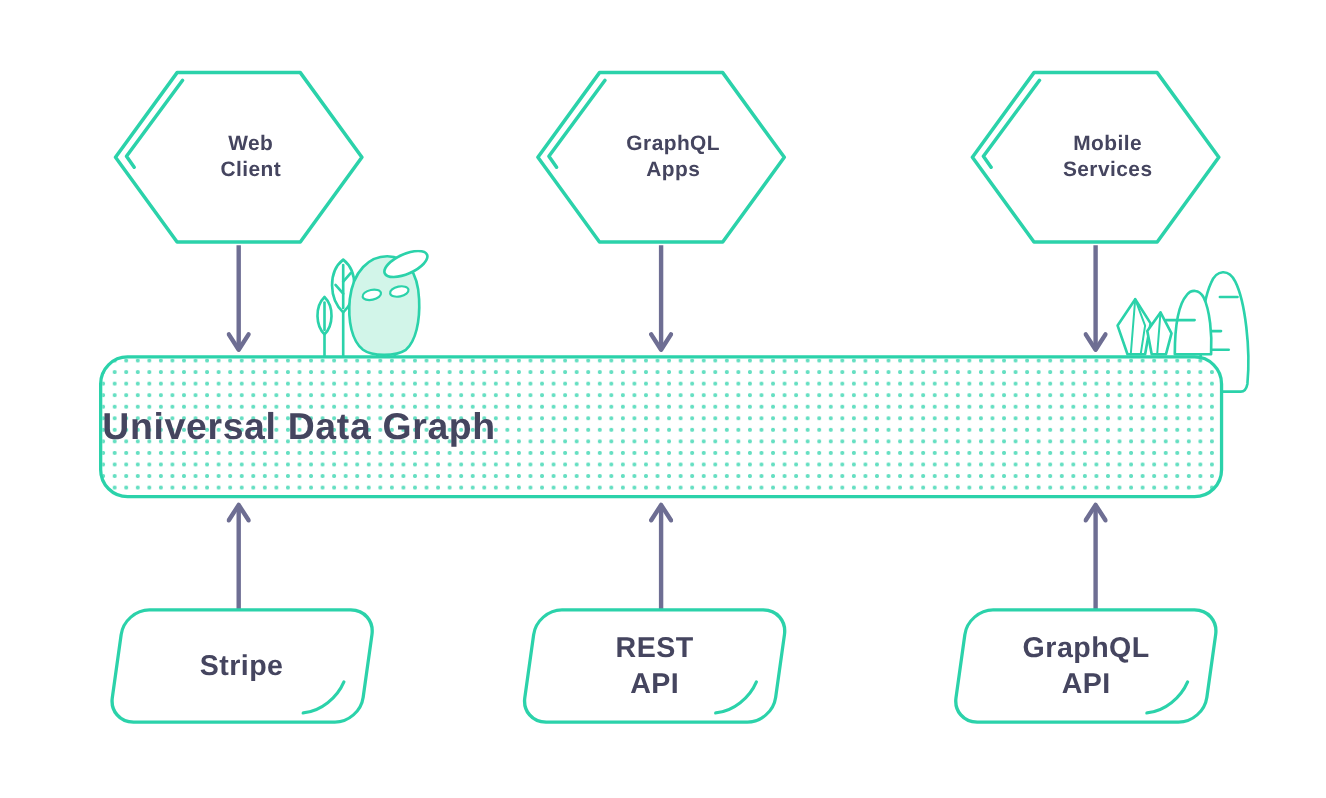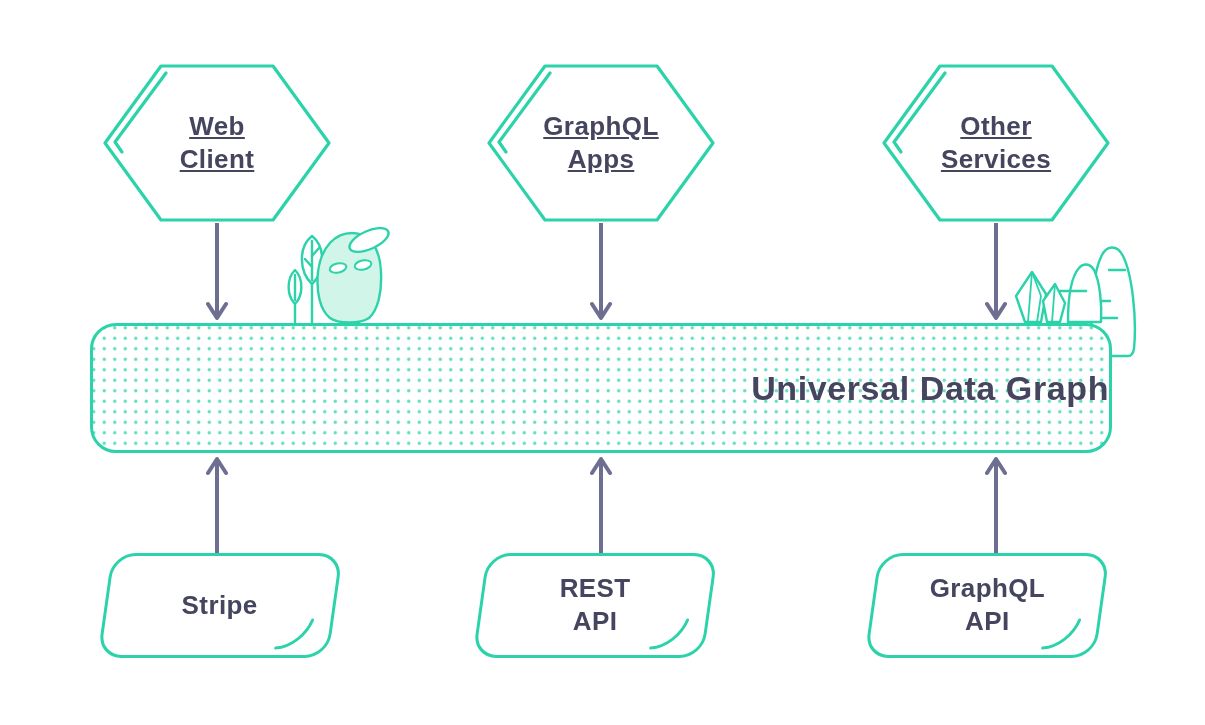--- a/index.html
+++ b/index.html
@@ -8,36 +8,36 @@
     width:1205px;height:725px;
     background:#ffffff;
     font-family:"Liberation Sans","DejaVu Sans",sans-serif;
     overflow:hidden;
   }
   .abs{position:absolute;}
   
   .hex-node{width:230px;height:162px;z-index:3;}
   .hex-node svg{display:block;}
   .hex-label{
-    position:absolute;left:0;top:0;width:230px;height:162px;
+    position:absolute;left:11px;top:0;width:230px;height:162px;
     display:flex;align-items:center;justify-content:center;text-align:center;
-    color:#45455f;font-size:26px;font-weight:600;line-height:1.28;
-    letter-spacing:.4px;white-space:pre-line;text-decoration:underline;
+    color:#45455f;font-size:19px;font-weight:600;line-height:1.28;
+    letter-spacing:.4px;white-space:pre-line;
   }
   
   .arrow{z-index:3;}
   
   #udg-bar{
     left:90px;top:323px;width:1022px;height:130px;
     box-sizing:border-box;
     border:3px solid #2bd2aa;border-radius:26px;
     background-color:#ffffff;
     background-image:radial-gradient(circle,#66dfc2 1.7px,rgba(255,255,255,0) 2px);
     background-size:10.5px 10.5px;background-position:6px 7px;
-    display:flex;align-items:center;justify-content:flex-end;
+    display:flex;align-items:center;justify-content:flex-start;
     z-index:2;
   }
   #udg-title{
     color:#45455f;font-size:34px;font-weight:600;letter-spacing:.6px;
   }
   
   .bottom-box{
     width:231px;height:105px;box-sizing:border-box;top:553px;
     border:3px solid #2bd2aa;border-radius:24px;
     background:#ffffff;
@@ -123,21 +123,21 @@
     </svg>
     <div class="hex-label">GraphQL
 Apps</div>
   </div>
 
   <div class="abs hex-node" style="left:881px;top:62px;">
     <svg width="230" height="162" viewBox="0 0 230 162" fill="none" stroke="#2bd2aa" stroke-width="3.2" stroke-linejoin="round" stroke-linecap="round">
       <polygon points="3,81 59,4 171,4 227,81 171,158 59,158" fill="#ffffff"></polygon>
       <path d="M64 11 L13 80 L20 90"></path>
     </svg>
-    <div class="hex-label">Other
+    <div class="hex-label">Mobile
 Services</div>
   </div>
 
   <svg class="abs arrow" style="left:206px;top:223px;" width="22" height="100" viewBox="0 0 22 100">
     <g stroke="#6e6e93" stroke-width="4" fill="none" stroke-linecap="round" stroke-linejoin="round">
       <path d="M11 0 V90"></path>
         <path d="M2 81 L11 95 L20 81"></path>
     </g>
   </svg>
   <svg class="abs arrow" style="left:590px;top:223px;" width="22" height="100" viewBox="0 0 22 100">

